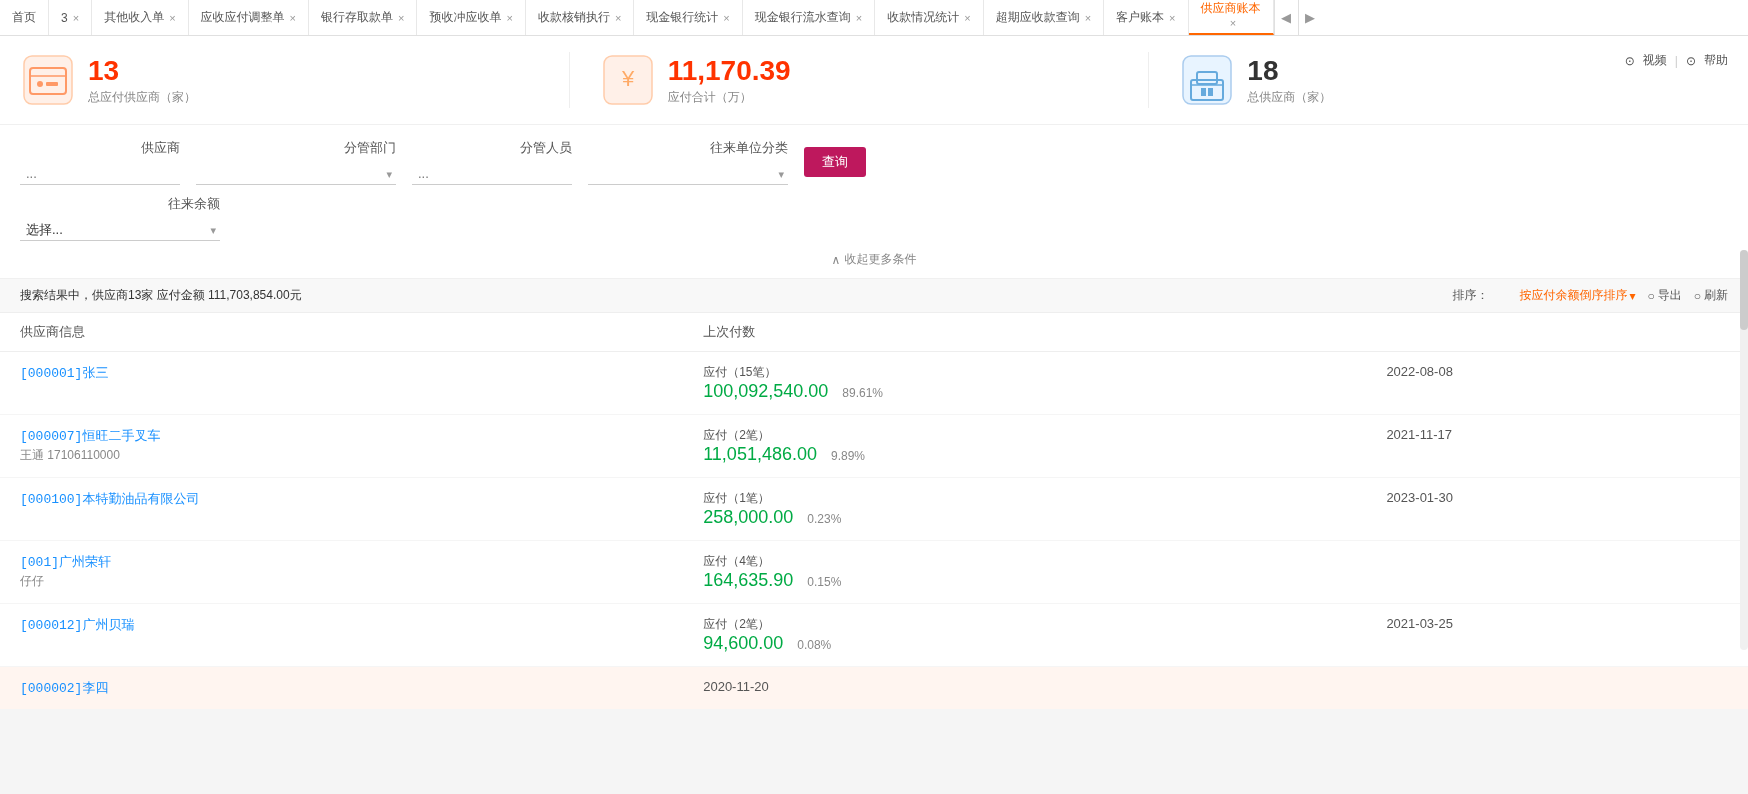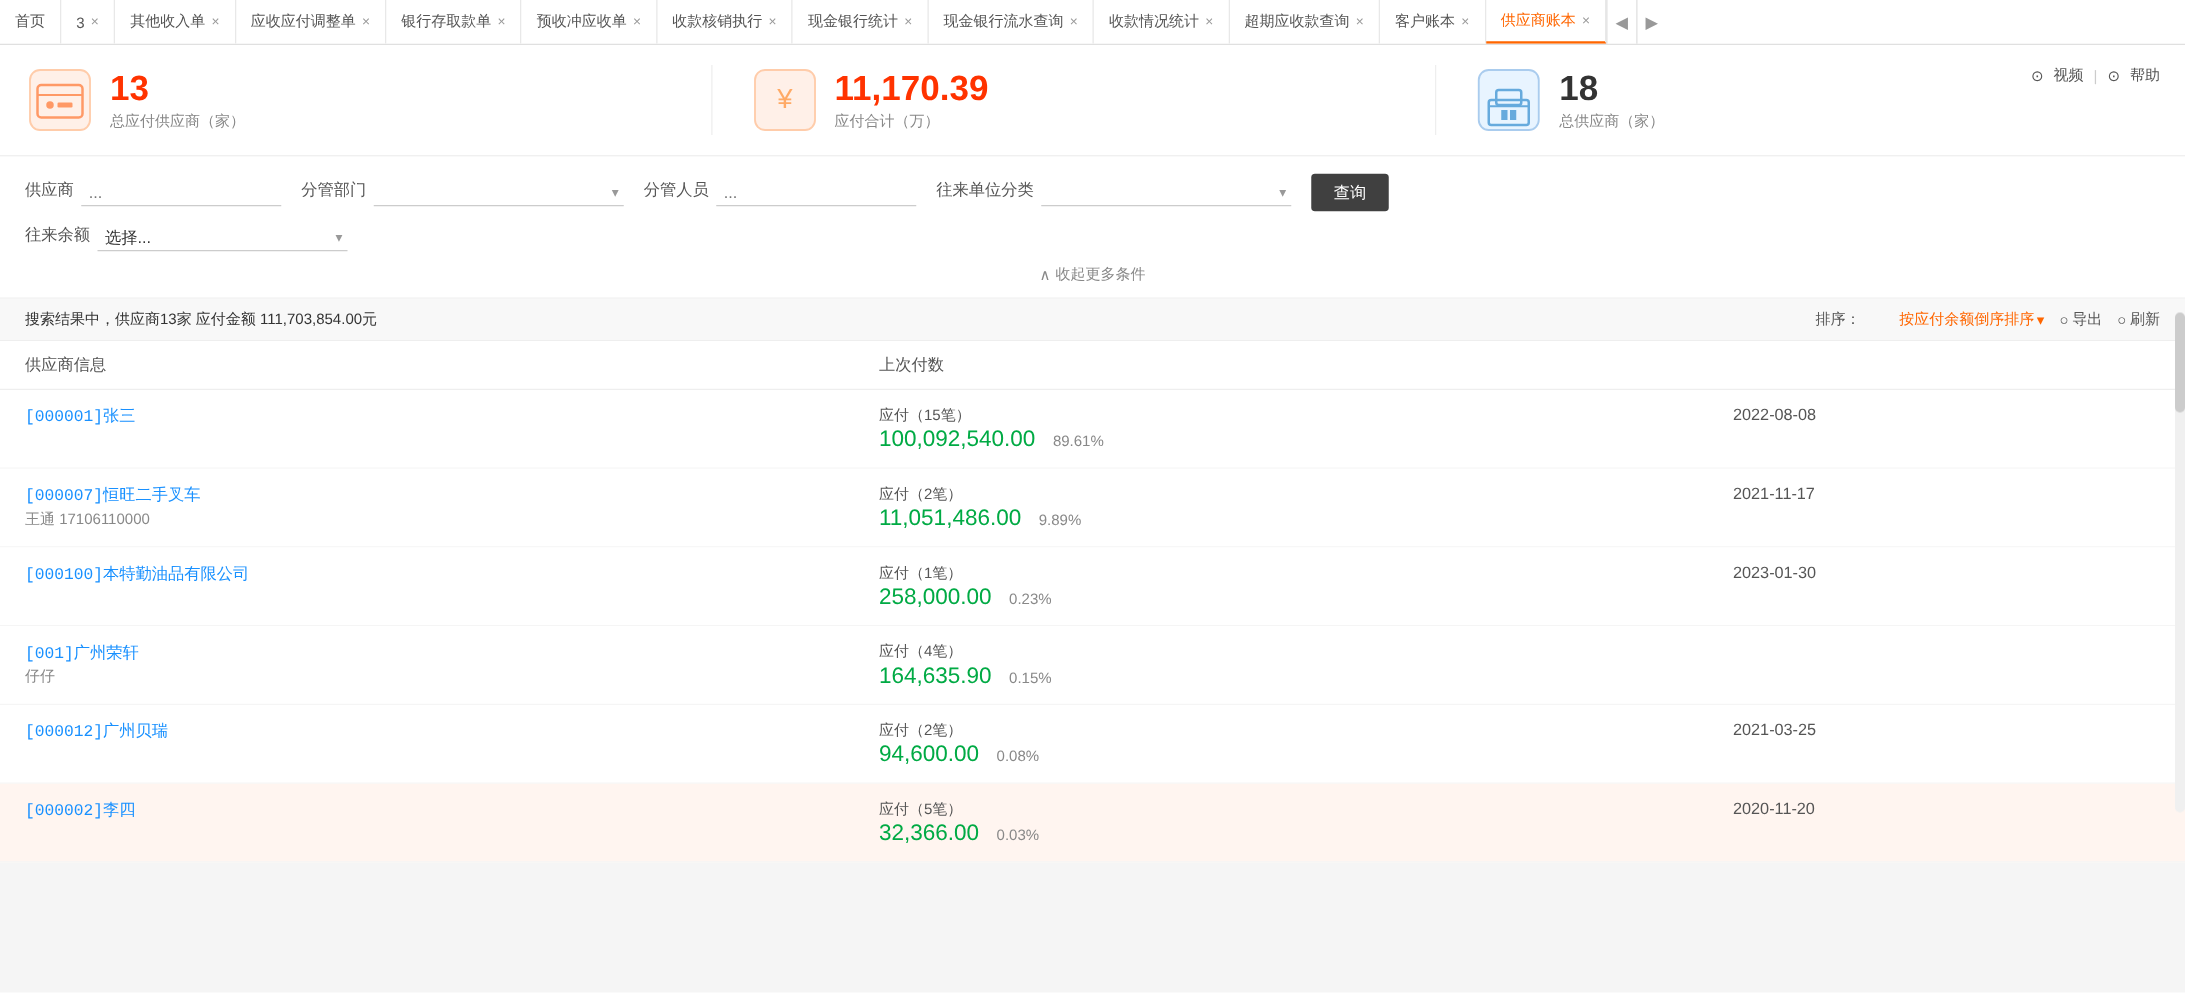--- a/index.html
+++ b/index.html
@@ -8,21 +8,21 @@
     
     .top-nav {
       display: flex; align-items: center; background: #fff; border-bottom: 1px solid #e0e0e0;
       height: 36px; overflow: hidden;
     }
     .nav-tab {
       display: flex; align-items: center; padding: 0 12px; height: 100%; white-space: nowrap;
       border-right: 1px solid #e8e8e8; cursor: pointer; font-size: 12px; color: #555;
       flex-shrink: 0;
     }
-    .nav-tab.active { color: #ff6600; border-bottom: 2px solid #ff6600; }
+    .nav-tab.active { color: #ff6600; border-bottom: 2px solid #ff6600; flex-direction: column; }
     .nav-tab .close-icon { margin-left: 5px; color: #999; font-size: 11px; }
     .nav-arrow { width: 24px; height: 36px; display: flex; align-items: center; justify-content: center; border-left: 1px solid #e0e0e0; cursor: pointer; color: #999; flex-shrink: 0; }
 
     
     .summary-bar {
       display: flex; align-items: center; background: #fff; padding: 16px 20px;
       border-bottom: 1px solid #f0f0f0; position: relative;
     }
     .summary-card {
       display: flex; align-items: center; gap: 12px; flex: 1;
@@ -34,35 +34,35 @@
     .card-label { font-size: 12px; color: #888; margin-top: 2px; }
     .top-right-links { position: absolute; right: 20px; top: 16px; font-size: 12px; color: #555; display: flex; gap: 8px; align-items: center; }
     .top-right-links span { cursor: pointer; color: #555; }
     .top-right-links .divider { color: #ccc; }
 
     
     .filter-area {
       background: #fff; padding: 14px 20px 10px; border-bottom: 1px solid #f0f0f0;
     }
     .filter-row { display: flex; align-items: center; gap: 16px; margin-bottom: 10px; flex-wrap: wrap; }
-    .filter-item { display: flex; align-items: flex-start; gap: 6px; }
+    .filter-item { display: flex; align-items: flex-end; gap: 6px; flex-direction: column; }
     .filter-label { color: #555; white-space: nowrap; font-size: 13px; }
     .filter-input {
       border: none; border-bottom: 1px solid #ccc; outline: none; padding: 3px 6px;
       font-size: 13px; width: 160px; color: #999;
     }
     .filter-input-wide { width: 220px; }
     .filter-select {
       border: none; border-bottom: 1px solid #ccc; outline: none; padding: 3px 24px 3px 6px;
       font-size: 13px; width: 200px; appearance: none; background: transparent; cursor: pointer; color: #333;
     }
     .select-wrapper { position: relative; display: inline-block; }
     .select-wrapper .chevron { position: absolute; right: 4px; top: 50%; transform: translateY(-50%); color: #999; pointer-events: none; font-size: 11px; }
     .btn-query {
-      background: #404040; color: #fff; border: none; padding: 6px 18px;
+      background: #be185d; color: #fff; border: none; padding: 6px 18px;
       border-radius: 3px; cursor: pointer; font-size: 13px; font-weight: 500;
     }
     .collapse-btn {
       display: flex; align-items: center; gap: 4px; color: #888; font-size: 12px;
       cursor: pointer; margin: 4px auto 0; width: fit-content;
     }
 
     
     .result-bar {
       display: flex; align-items: center; justify-content: space-between;
@@ -353,27 +353,20 @@
           <div class="tx-label">应付（2笔）</div>
           <div class="tx-row">
             <span class="tx-amount">94,600.00</span>
             <span class="tx-percent">0.08%</span>
           </div>
         </div>
         <div><span class="last-pay">2021-03-25</span></div>
       </div>
       <div class="table-row highlighted">
         <div><a class="supplier-name" href="#">[000002]李四</a></div>
-        <div>
-          <div class="tx-label">应付（5笔）</div>
-          <div class="tx-row">
-            <span class="tx-amount">32,366.00</span>
-            <span class="tx-percent">0.03%</span>
-          </div>
-        </div>
         <div><span class="last-pay">2020-11-20</span></div>
       </div>
     </div>
 </div>
 
 <div class="scrollbar-track">
   <div class="scrollbar-thumb"></div>
 </div>
 
 </body></html>

